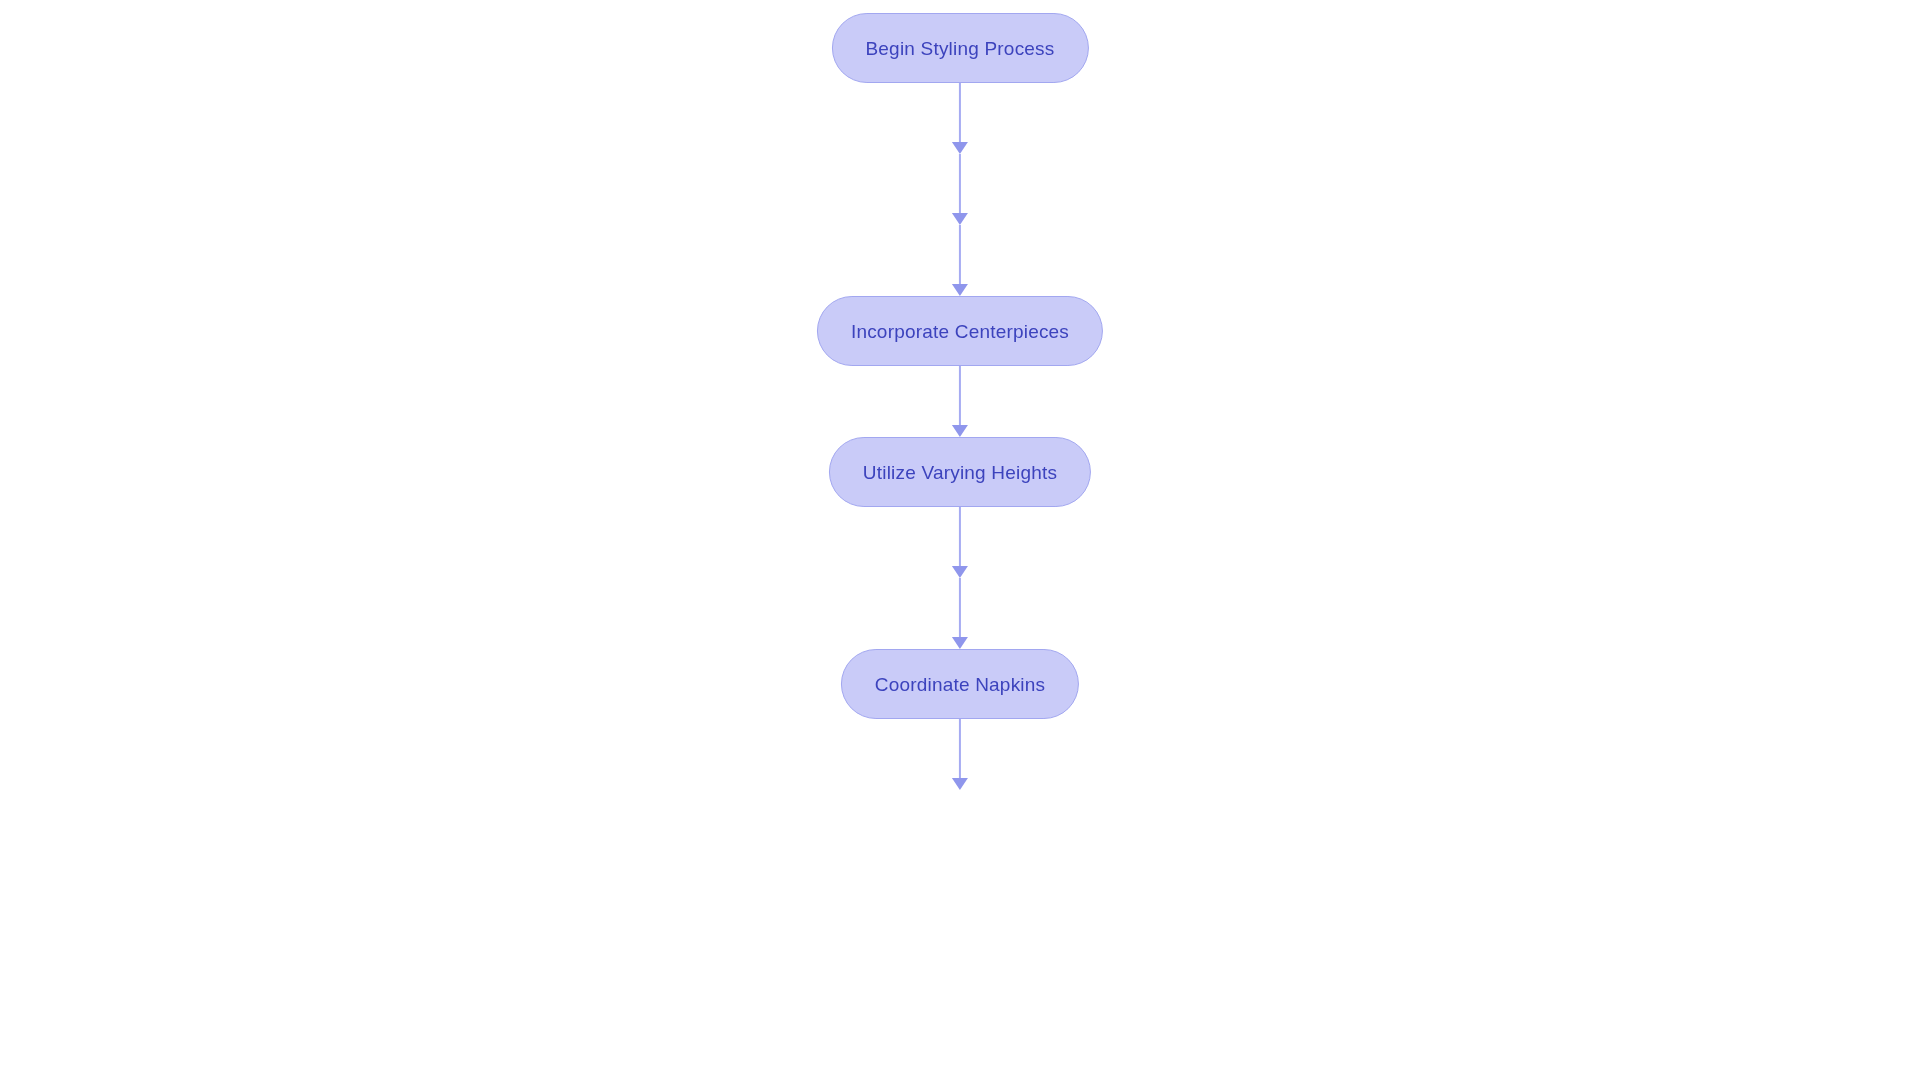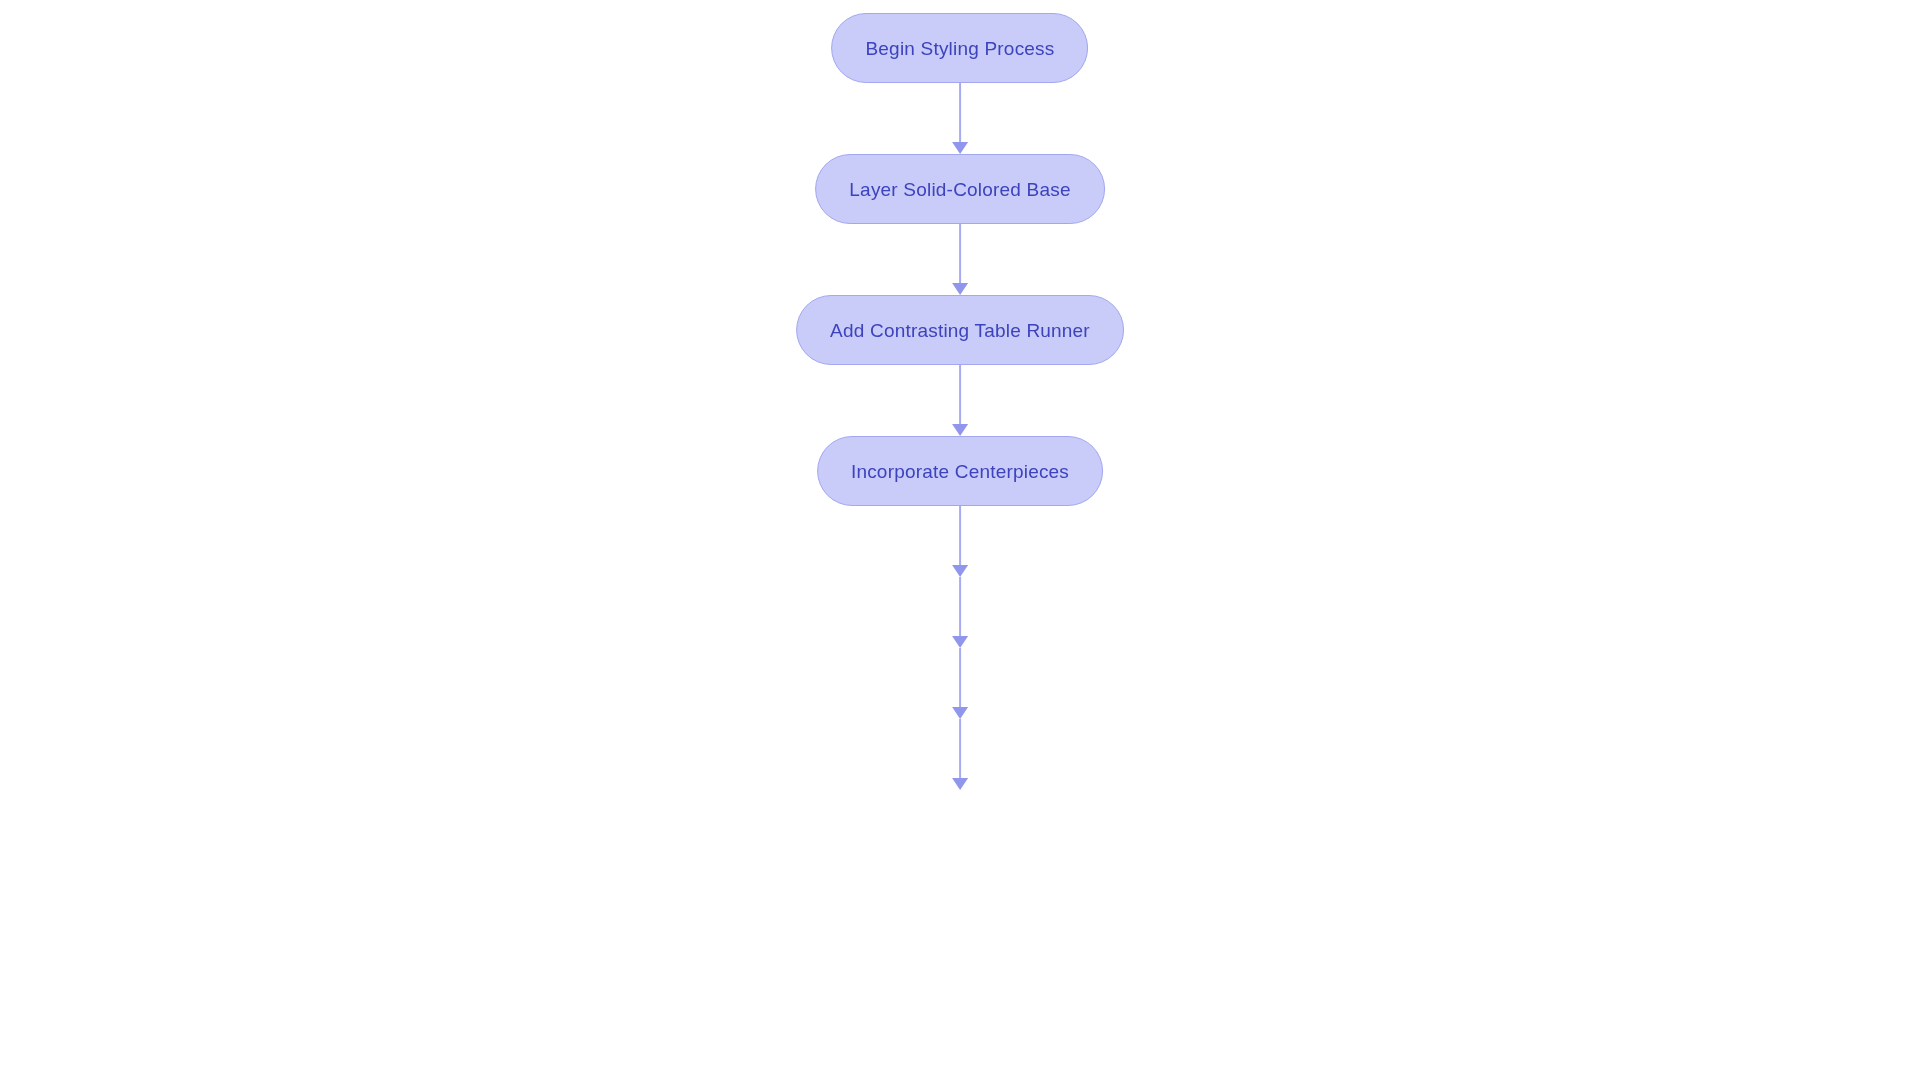--- a/index.html
+++ b/index.html
@@ -67,59 +67,59 @@
   <div class="flow">
   <div class="node">
     <span class="node-label">Begin Styling Process</span>
   </div>
 
   <div class="arrow">
     <div class="line"></div>
     <div class="head"></div>
   </div>
 
-  <div class="node">
-    <span class="node-label">Layer Solid-Colored Base</span>
-  </div>
 
   <div class="arrow">
     <div class="line"></div>
     <div class="head"></div>
   </div>
 
-  <div class="node">
-    <span class="node-label">Add Contrasting Table Runner</span>
-  </div>
 
   <div class="arrow">
     <div class="line"></div>
     <div class="head"></div>
   </div>
 
   <div class="node">
     <span class="node-label">Incorporate Centerpieces</span>
   </div>
 
   <div class="arrow">
     <div class="line"></div>
     <div class="head"></div>
   </div>
 
+  <div class="node">
+    <span class="node-label">Utilize Varying Heights</span>
+  </div>
 
   <div class="arrow">
     <div class="line"></div>
     <div class="head"></div>
   </div>
 
 
   <div class="arrow">
     <div class="line"></div>
     <div class="head"></div>
   </div>
 
+  <div class="node">
+    <span class="node-label">Coordinate Napkins</span>
+  </div>
 
   <div class="arrow">
     <div class="line"></div>
     <div class="head"></div>
   </div>
 
 </div>
 </div>
 
 </body></html>

